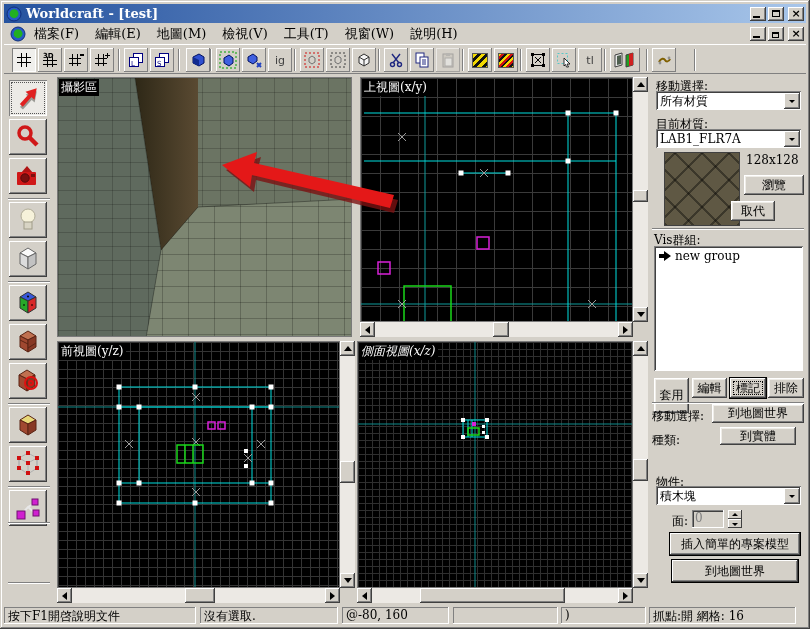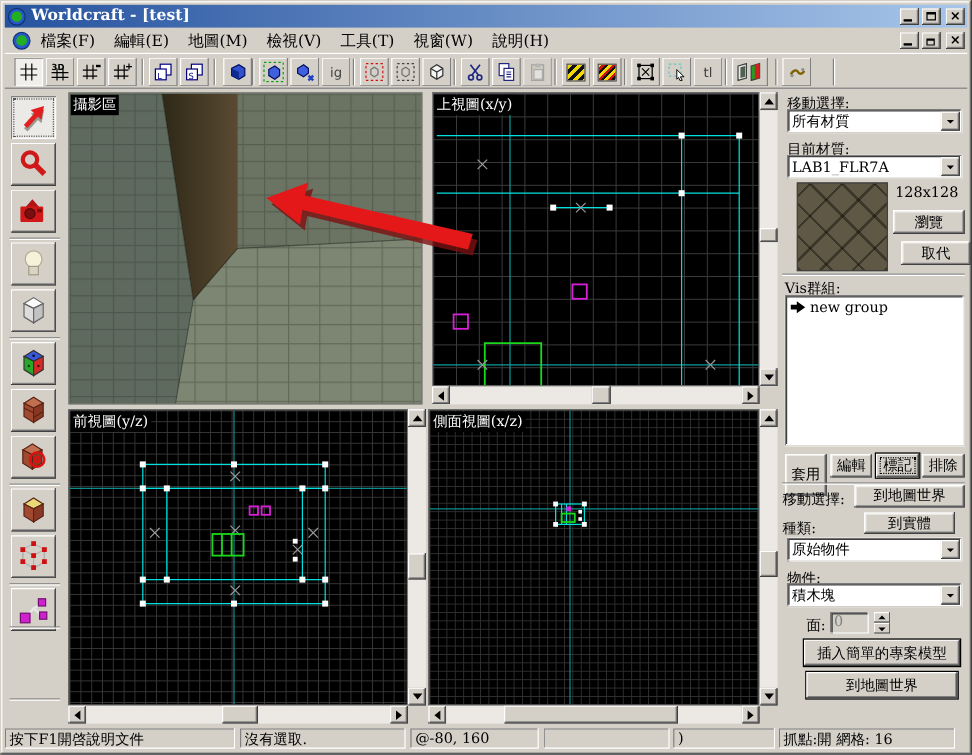--- a/index.html
+++ b/index.html
@@ -55,21 +55,21 @@
   .vp-label{position:absolute;left:1px;top:1px;background:#000;color:#fff;font-size:12px;
     padding:0 2px;z-index:5;white-space:nowrap;}
   .vp2d-top{background-color:#000;background-image:
     linear-gradient(#3a3a3a 1px,transparent 1px),linear-gradient(90deg,#3a3a3a 1px,transparent 1px);
     background-size:19px 19px;}
   .vp2d-front{background-color:#000;background-image:
     linear-gradient(#343434 1px,transparent 1px),linear-gradient(90deg,#343434 1px,transparent 1px);
     background-size:9px 9px;}
   .vp2d-side{background-color:#000;background-image:
     linear-gradient(#2f2f2f 1px,transparent 1px),linear-gradient(90deg,#2f2f2f 1px,transparent 1px);
-    background-size:7px 7px;}
+    background-size:7px 7px;font-style:italic;}
   
   .sb{position:absolute;background:#ece9e4;}
   .sb-btn{position:absolute;width:15px;height:15px;background:#d4d0c8;
     box-shadow:inset -1px -1px #404040, inset 1px 1px #fff, inset -2px -2px #808080;
     display:flex;align-items:center;justify-content:center;}
   .sb-thumb{position:absolute;background:#d4d0c8;
     box-shadow:inset -1px -1px #404040, inset 1px 1px #fff, inset -2px -2px #808080;}
   .tri{width:0;height:0;border:4px solid transparent;}
   .tri.up{border-bottom:5px solid #000;margin-top:-4px;}
   .tri.down{border-top:5px solid #000;margin-bottom:-4px;}
@@ -621,46 +621,40 @@
     <span class="rlabel" style="left:6px;top:42px">目前材質:</span>
     <div class="combo" style="left:6px;top:55px;width:146px">
       <span class="val">LAB1_FLR7A</span>
       <span class="combo-arrow">
           <span class="tri down" style="border-width:3.5px"></span>
         </span>
     </div>
     <div class="texpreview" style="left:14px;top:78px;width:76px;height:74px"></div>
     <span class="rlabel" style="left:96px;top:79px">128x128</span>
     <span class="btn3d" style="left:94px;top:101px;width:60px;height:20px">瀏覽</span>
-    <span class="btn3d" style="left:101px;top:127px;width:58px;height:20px">取代</span>
+    <span class="btn3d" style="left:81px;top:127px;width:44px;height:20px">取代</span>
     <span class="groove" style="left:2px;top:154px;width:152px"></span>
     <span class="rlabel" style="left:4px;top:158px">Vis群組:</span>
     <div class="sunkenbox" style="left:4px;top:172px;width:150px;height:126px">
       <div style="display:flex;align-items:center;padding:3px 4px">
         <svg width="14" height="12" style="margin-right:3px">
           <path d="M1 4h5V1l7 5-7 5V8H1z" fill="#000"></path>
           </svg>
         <span style="font-size:12px">new group</span>
       </div>
     </div>
     <span class="btn3d" style="left:4px;top:304px;width:35px;height:35px">套用</span>
     <span class="btn3d" style="left:42px;top:304px;width:35px;height:20px">編輯</span>
     <span class="btn3d focused" style="left:80px;top:304px;width:36px;height:20px">標記</span>
     <span class="btn3d" style="left:118px;top:304px;width:36px;height:20px">排除</span>
     <span class="groove" style="left:2px;top:328px;width:152px"></span>
     <span class="rlabel" style="left:2px;top:334px">移動選擇:</span>
     <span class="btn3d" style="left:62px;top:330px;width:92px;height:19px">到地圖世界</span>
     <span class="rlabel" style="left:2px;top:358px">種類:</span>
     <span class="btn3d" style="left:70px;top:353px;width:76px;height:18px">到實體</span>
-    <div class="combo" style="left:6px;top:374px;width:146px">
-      <span class="val">原始物件</span>
-      <span class="combo-arrow">
-          <span class="tri down" style="border-width:3.5px"></span>
-        </span>
-    </div>
     <span class="rlabel" style="left:6px;top:400px">物件:</span>
     <div class="combo" style="left:6px;top:412px;width:146px">
       <span class="val">積木塊</span>
       <span class="combo-arrow">
           <span class="tri down" style="border-width:3.5px"></span>
         </span>
     </div>
     <span class="rlabel" style="left:22px;top:439px">面:</span>
     <span class="faceinput" style="left:42px;top:436px;width:32px;height:18px">0</span>
     <span class="spin" style="left:78px;top:436px">

